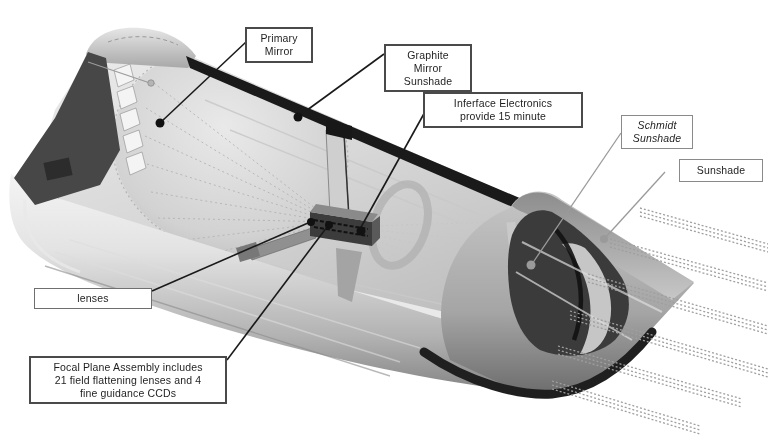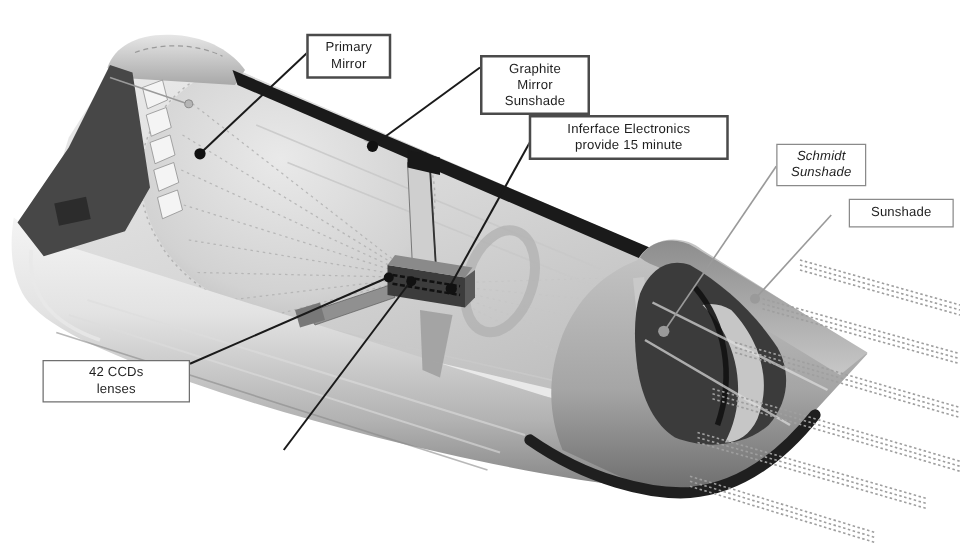--- a/index.html
+++ b/index.html
@@ -241,18 +241,22 @@
   <div class="callout" style="left:621px;top:115px;width:72px;font-style:italic;">
     <span>Schmidt</span>
     <span>Sunshade</span>
   </div>
 
   <div class="callout" style="left:679px;top:159px;width:84px;padding-top:4px;padding-bottom:4px;">
     <span>Sunshade</span>
   </div>
 
   <div class="callout mid" style="left:34px;top:288px;width:118px;">
-    <span>42 CCDs</span>
     <span>lenses</span>
   </div>
 
+  <div class="callout heavy" style="left:29px;top:356px;width:198px;">
+    <span>Focal Plane Assembly includes</span>
+    <span>21 field flattening lenses and 4</span>
+    <span>fine guidance CCDs</span>
+  </div>
 
 </div>
 
 </body></html>

